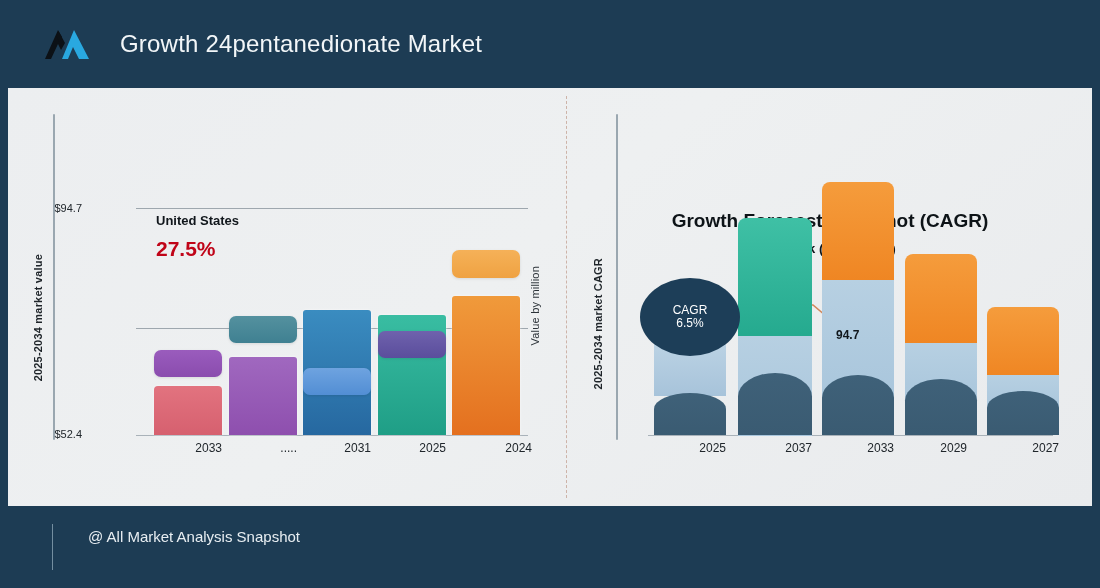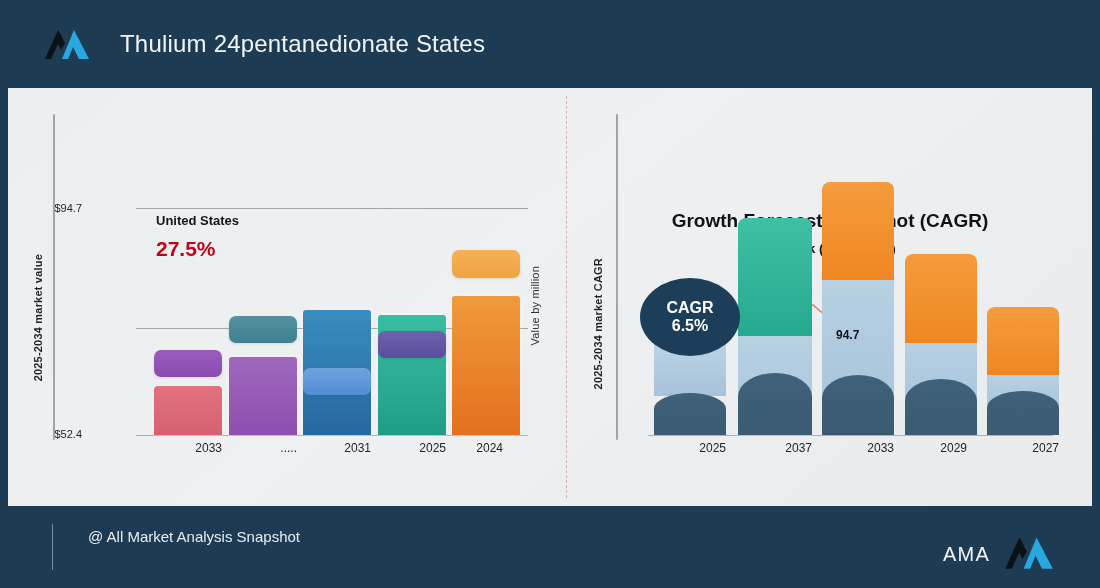--- a/index.html
+++ b/index.html
@@ -133,21 +133,21 @@
   .bubble {
     position: absolute;
     left: 72px; top: 190px;
     width: 100px; height: 78px;
     border-radius: 50%;
     background: #1d3e58;
     display: flex; flex-direction: column;
     align-items: center; justify-content: center;
     color: #fff; z-index: 6;
   }
-  .bubble span { font-size: 16px; font-weight: 700; line-height: 1.12; }
+  .bubble span { font-size: 12px; font-weight: 400; line-height: 1.12; }
 
   .stack { position: absolute; bottom: 0; }
   .seg { position: absolute; left: 0; width: 100%; }
   .seg-top { border-radius: 8px 8px 0 0; }
   .seg-bot {
     background: linear-gradient(180deg,#3f6179 0%, #3a5b72 100%);
     border-radius: 50% 50% 0 0 / 38% 38% 0 0;
   }
   .bar-value {
     position: absolute;
@@ -182,21 +182,21 @@
 <div class="infographic">
 
   <div class="header">
     <span class="logo-mark">
       <svg viewBox="0 0 100 68" width="50" height="34" aria-hidden="true">
         <path d="M6 64 L32 6 L46 32 L38 46 L32 34 L18 64 Z" fill="#0c1116"></path>
         <path d="M40 64 L64 6 L94 64 L74 64 L62 40 L52 64 Z" fill="#29a8e0"></path>
         <path d="M33 8 L40 20 L35 30 L29 20 Z" fill="#0c1116"></path>
       </svg>
     </span>
-    <div class="header-title">Thulium 24pentanedionate States</div>
+    <div class="header-title">Growth 24pentanedionate Market</div>
   </div>
 
   <div class="canvas">
 
     <div class="divider"></div>
 
     <div class="panel panel-left">
 
       <div class="spine" style="left:45px; top:26px; height:326px;"></div>
 
@@ -236,21 +236,21 @@
 
       <div class="bar" style="left:444px; top:208px; width:68px; height:139px;
            background:linear-gradient(180deg,#f09a3b 0%, #e4701f 100%);"></div>
       <div class="cap" style="left:444px; top:162px; width:68px; height:28px;
            background:linear-gradient(180deg,#f5b158 0%, #efa242 100%);"></div>
 
       <div class="xtick" style="left:146px; top:353px; width:68px;">2033</div>
       <div class="xtick" style="left:221px; top:353px; width:68px;">.....</div>
       <div class="xtick" style="left:295px; top:353px; width:68px;">2031</div>
       <div class="xtick" style="left:370px; top:353px; width:68px;">2025</div>
-      <div class="xtick" style="left:427px; top:353px; width:68px;">2024</div>
+      <div class="xtick" style="left:456px; top:353px; width:68px;">2024</div>
     </div>
 
     <div class="panel panel-right">
 
       <div class="spine" style="left:48px; top:26px; height:326px;"></div>
 
       <div class="axis-label-v" style="left:24px; top:170px;">2025-2034 market CAGR</div>
 
       <div class="r-title">Growth Forecast Snapshot (CAGR)</div>
       <div class="r-sub">Outlook (2025–2034)</div>
@@ -303,24 +303,14 @@
       <div class="xtick" style="left:327px; top:353px; width:72px;">2029</div>
       <div class="xtick" style="left:419px; top:353px; width:72px;">2027</div>
     </div>
   </div>
 
   <div class="footer">
     <div class="footer-rule"></div>
     <div class="footer-text">
       <div>@ All Market Analysis Snapshot</div>
     </div>
-    <div class="footer-brand">
-      <span class="word">AMA</span>
-      <span>
-        <svg viewBox="0 0 100 68" width="54" height="37" aria-hidden="true">
-          <path d="M6 64 L32 6 L46 32 L38 46 L32 34 L18 64 Z" fill="#0c1116"></path>
-          <path d="M40 64 L64 6 L94 64 L74 64 L62 40 L52 64 Z" fill="#29a8e0"></path>
-          <path d="M33 8 L40 20 L35 30 L29 20 Z" fill="#0c1116"></path>
-        </svg>
-      </span>
-    </div>
   </div>
 </div>
 
 </body></html>

